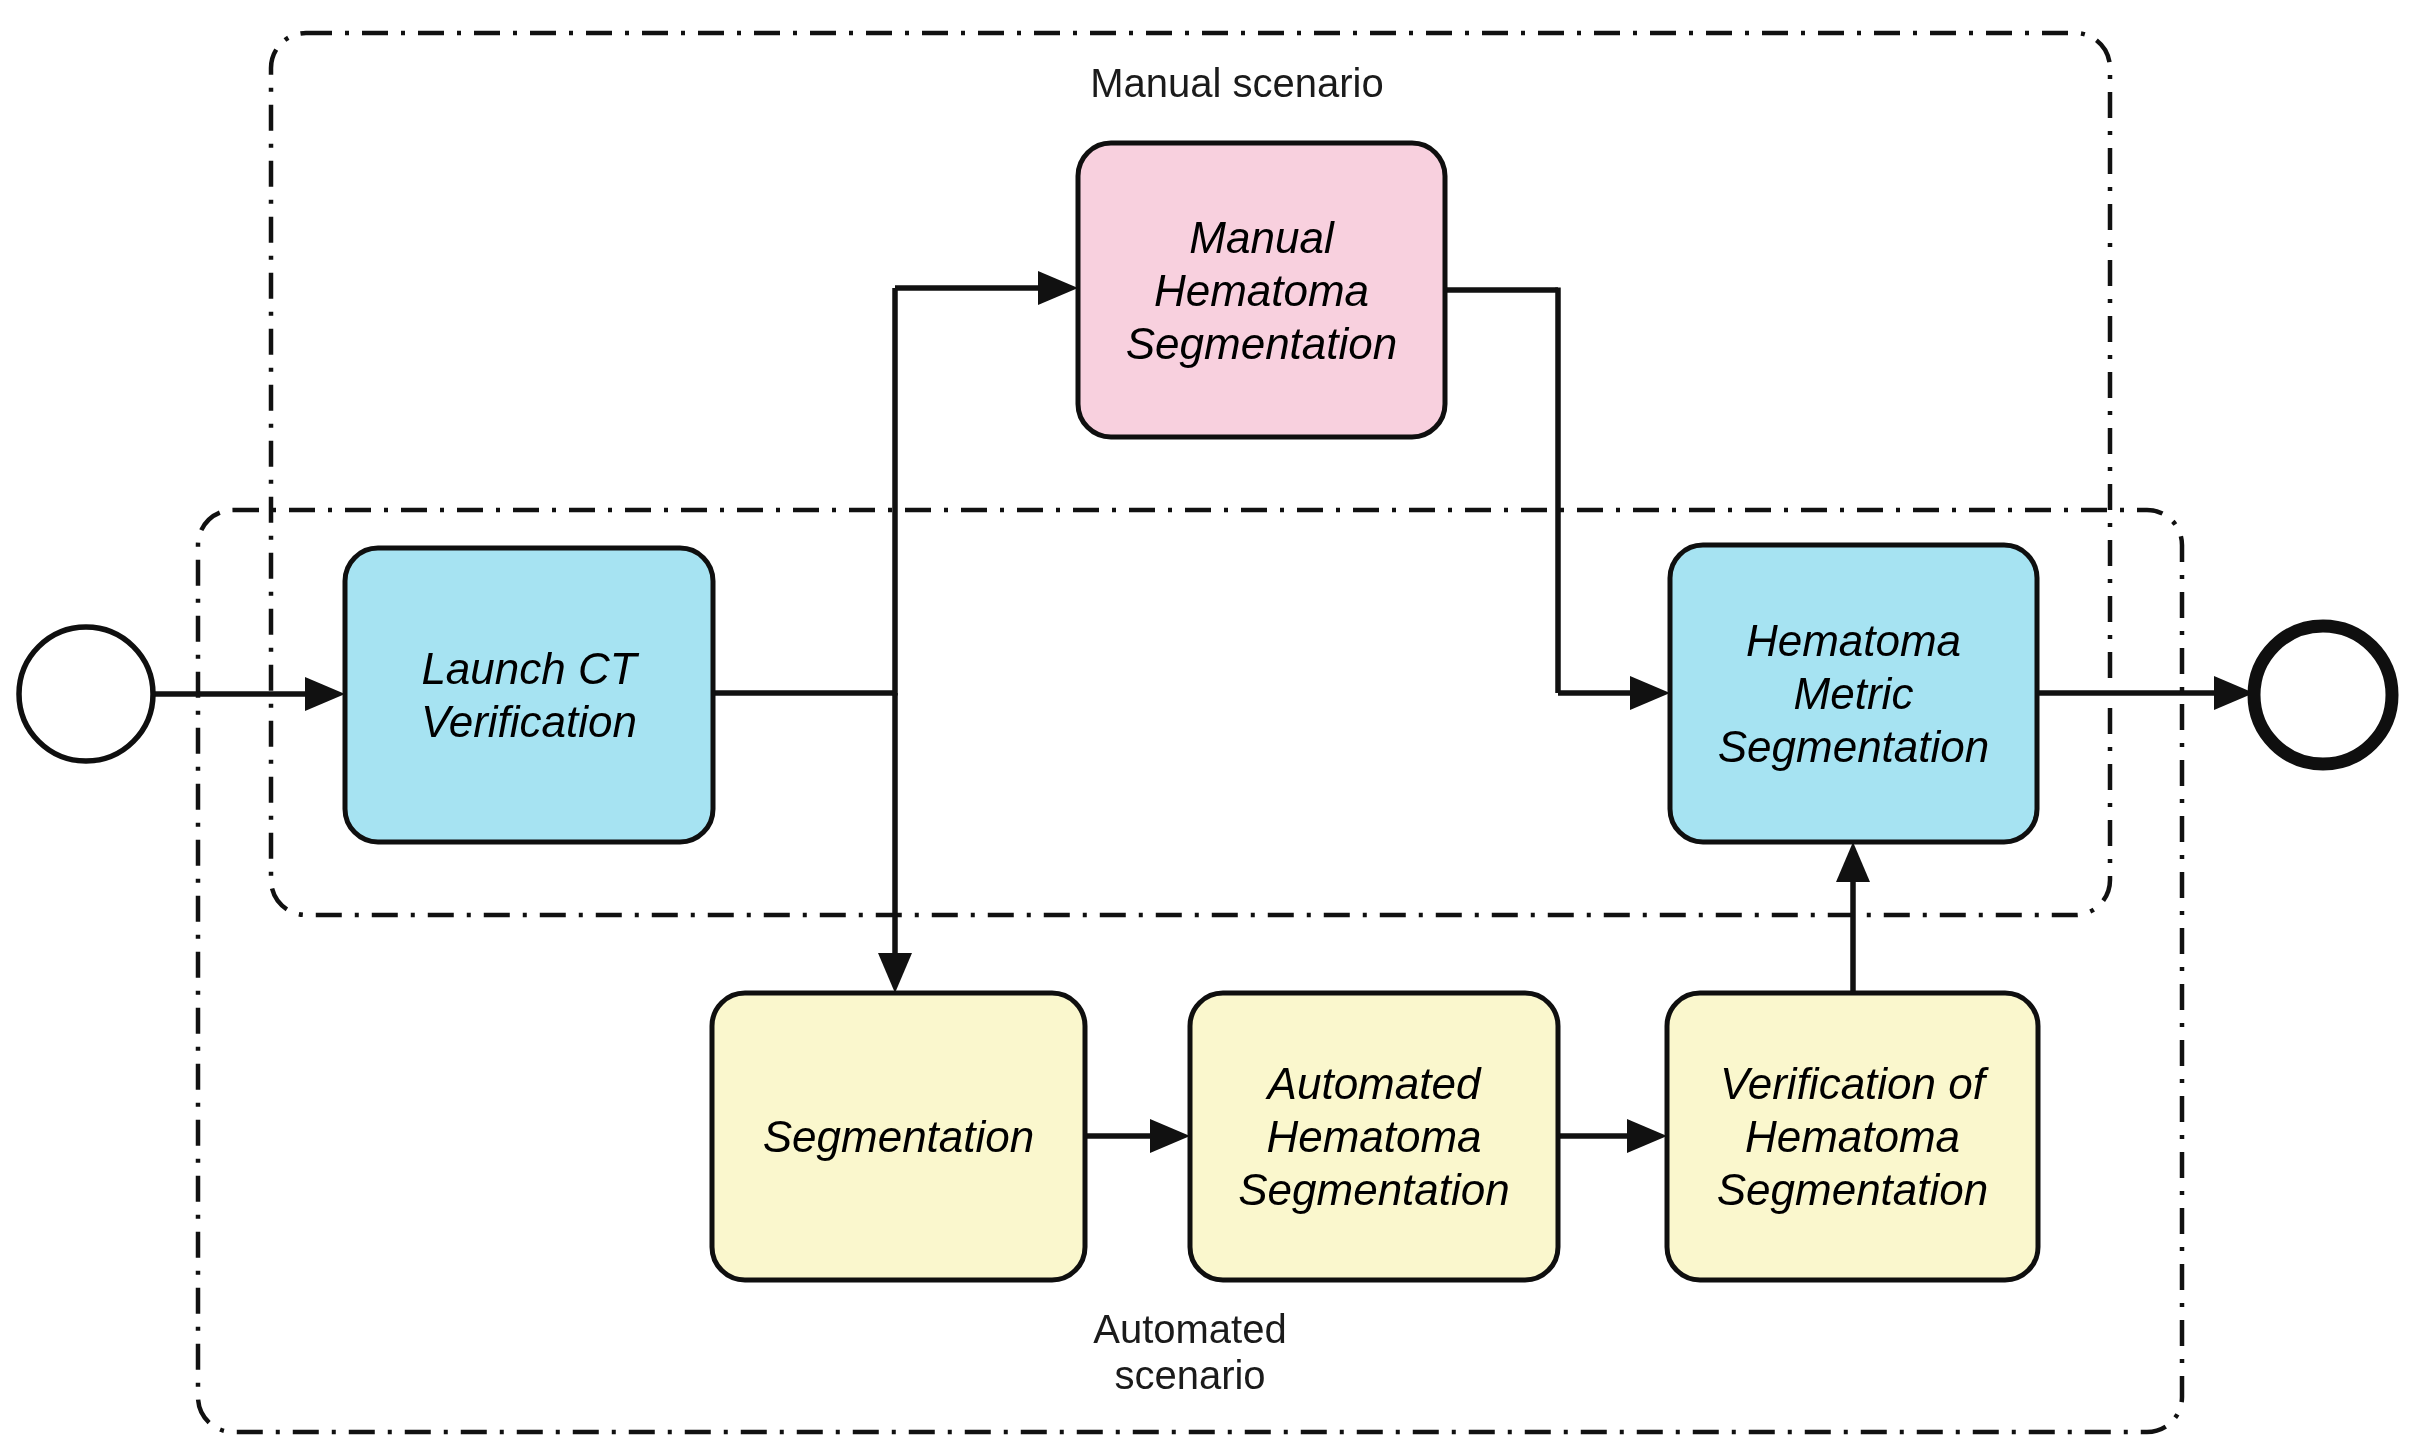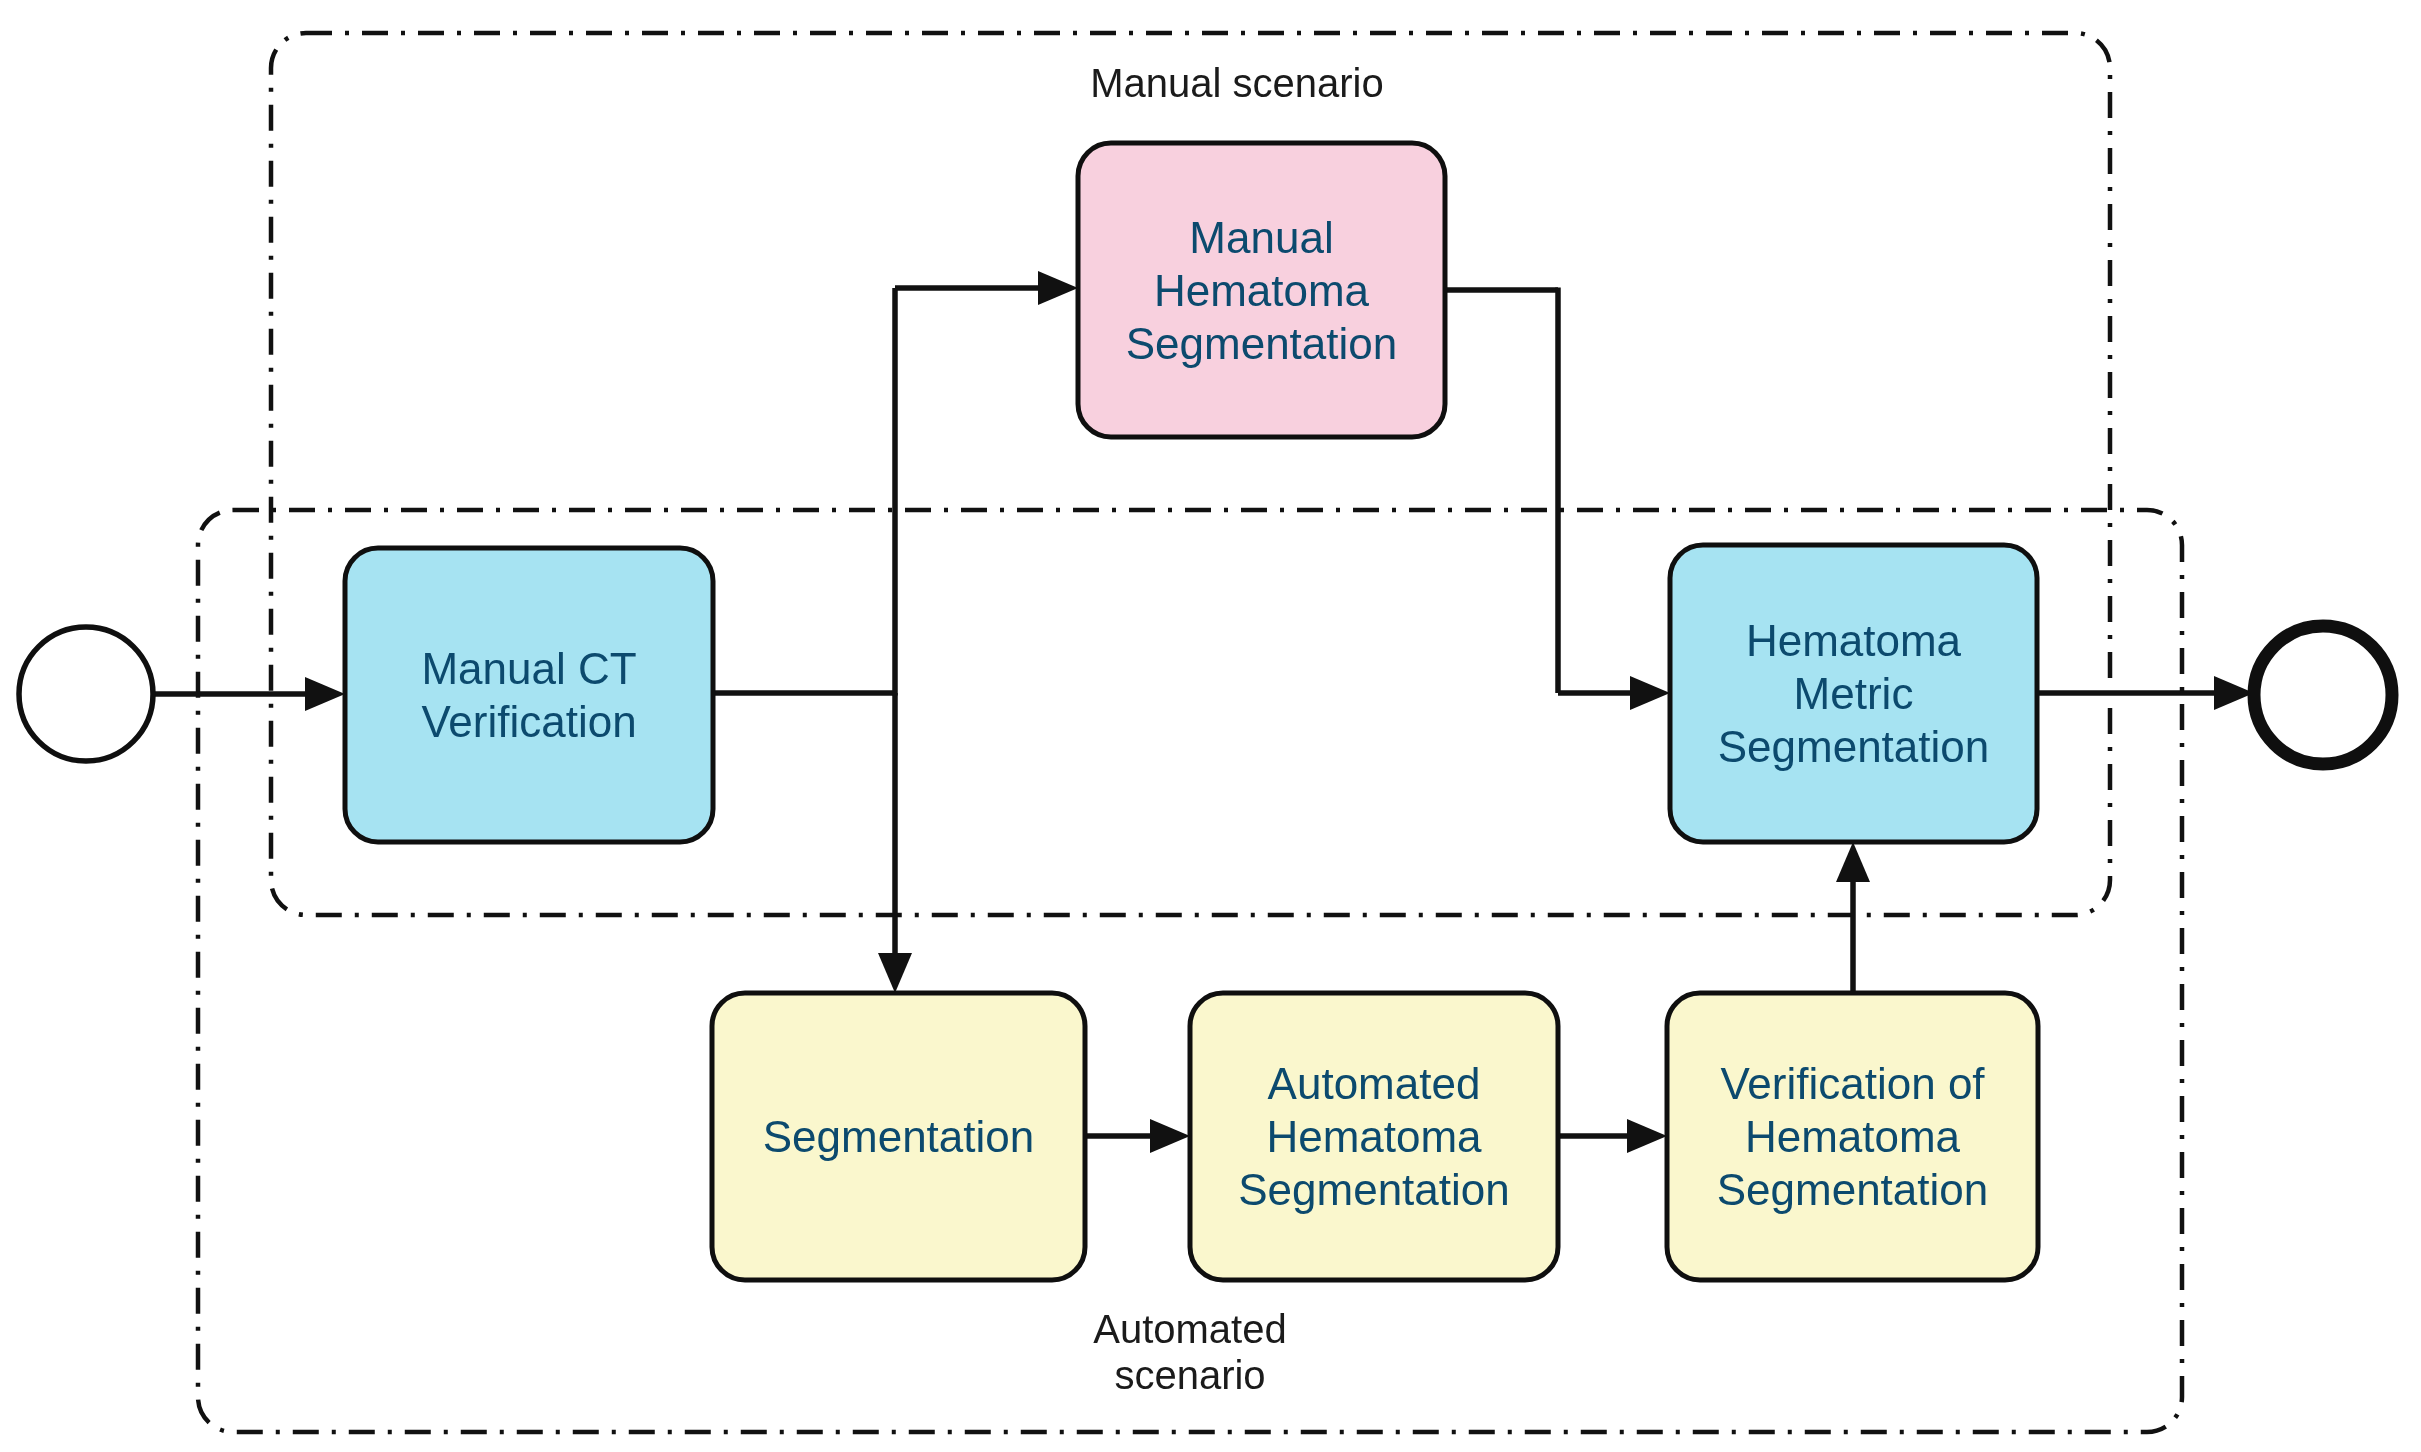--- a/index.html
+++ b/index.html
@@ -35,22 +35,23 @@
   
   .node-label {
     position: absolute;
     display: flex;
     flex-direction: column;
     align-items: center;
     justify-content: center;
     text-align: center;
     font-size: 44px;
     line-height: 53px;
-    color: #0c4a6e;
+    color: #000000;
     pointer-events: none;
+    font-style: italic;
   }
   .node-label span { display: block; white-space: nowrap; }
 
   
   .group-label {
     position: absolute;
     display: flex;
     flex-direction: column;
     align-items: center;
     justify-content: center;
@@ -118,21 +119,21 @@
   <div class="group-label" style="left:1037px; top:58px; width:400px; height:50px;">
     <span>Manual scenario</span>
   </div>
 
   <div class="group-label" style="left:990px; top:1305px; width:400px; height:94px;">
     <span>Automated</span>
     <span>scenario</span>
   </div>
 
   <div class="node-label" style="left:345px; top:548px; width:368px; height:294px;">
-    <span>Manual CT</span>
+    <span>Launch CT</span>
     <span>Verification</span>
   </div>
 
   <div class="node-label" style="left:1078px; top:143px; width:367px; height:294px;">
     <span>Manual</span>
     <span>Hematoma</span>
     <span>Segmentation</span>
   </div>
 
   <div class="node-label" style="left:1670px; top:545px; width:367px; height:297px;">

